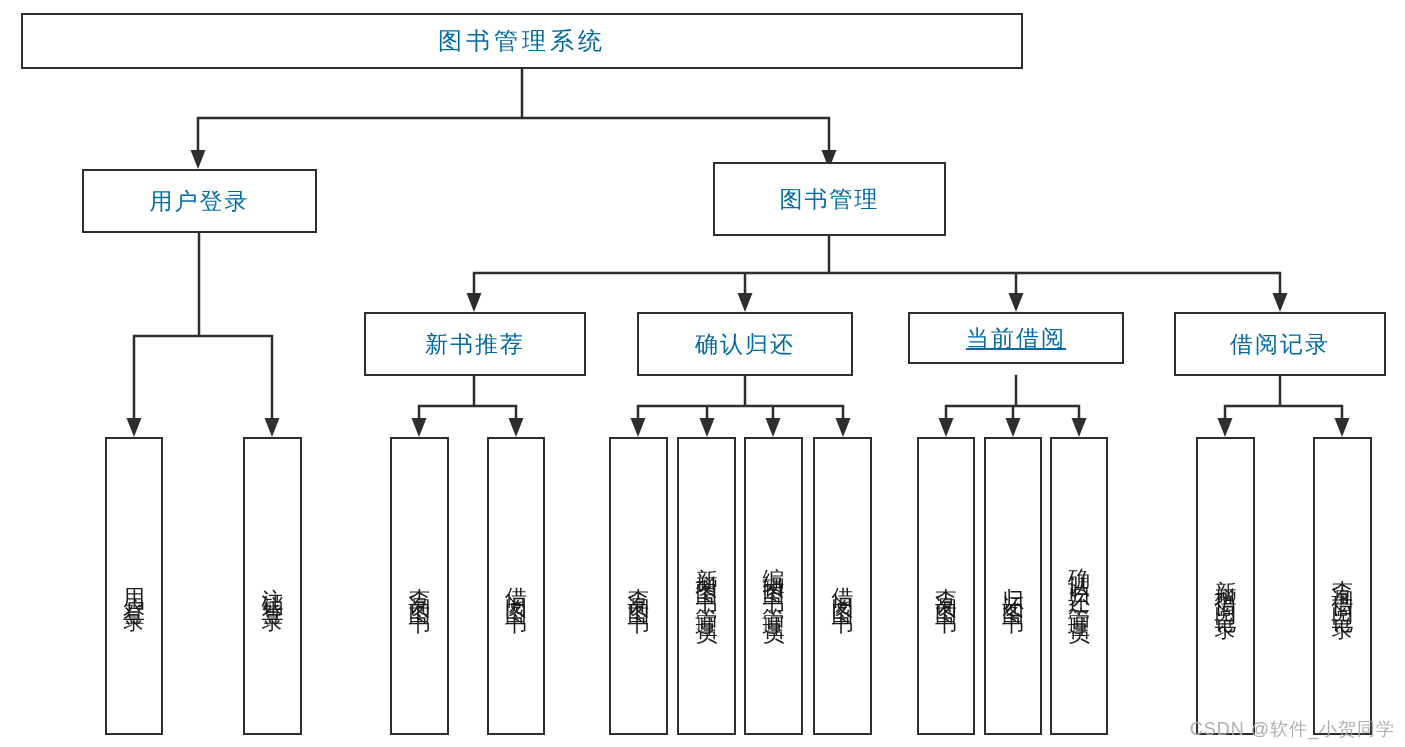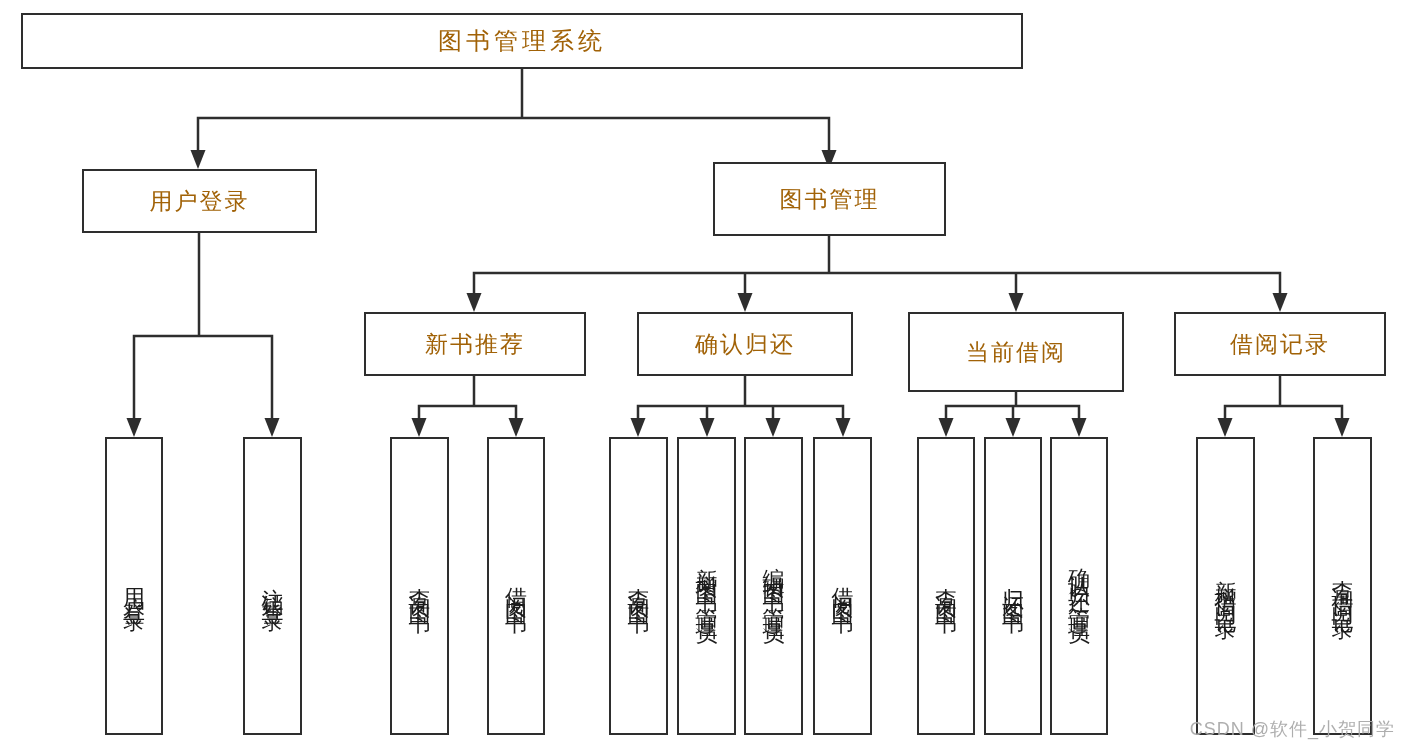--- a/index.html
+++ b/index.html
@@ -19,21 +19,21 @@
     width: 1405px; height: 747px;
   }
   .node {
     position: absolute;
     box-sizing: border-box;
     background: #ffffff;
     border: 2.5px solid #2e2e2e;
     display: flex;
     align-items: center;
     justify-content: center;
-    color: #a16207;
+    color: #0369a1;
     font-size: 23px;
     letter-spacing: 2px;
     white-space: nowrap;
     z-index: 2;
   }
   .node.root {
     font-size: 24px;
     letter-spacing: 4px;
   }
   .leaf {
@@ -102,21 +102,21 @@
     </g>
   </svg>
 
   <div class="node root" style="left:21px; top:13px; width:1002px; height:56px;">图书管理系统</div>
 
   <div class="node" style="left:82px; top:169px; width:235px; height:64px;">用户登录</div>
   <div class="node" style="left:713px; top:162px; width:233px; height:74px;">图书管理</div>
 
   <div class="node" style="left:364px; top:312px; width:222px; height:64px;">新书推荐</div>
   <div class="node" style="left:637px; top:312px; width:216px; height:64px;">确认归还</div>
-  <div class="node" style="left:908px; top:312px; width:216px; height:80px;">当前借阅</div>
+  <div class="node" style="left:908px; top:312px; width:216px; height:52px;text-decoration:underline;">当前借阅</div>
   <div class="node" style="left:1174px; top:312px; width:212px; height:64px;">借阅记录</div>
 
   <div class="leaf" style="left:105px; width:58px;">
     <span class="vtext">用户登录</span>
   </div>
   <div class="leaf" style="left:243px; width:59px;">
     <span class="vtext">注销登录</span>
   </div>
 
   <div class="leaf" style="left:390px; width:59px;">

